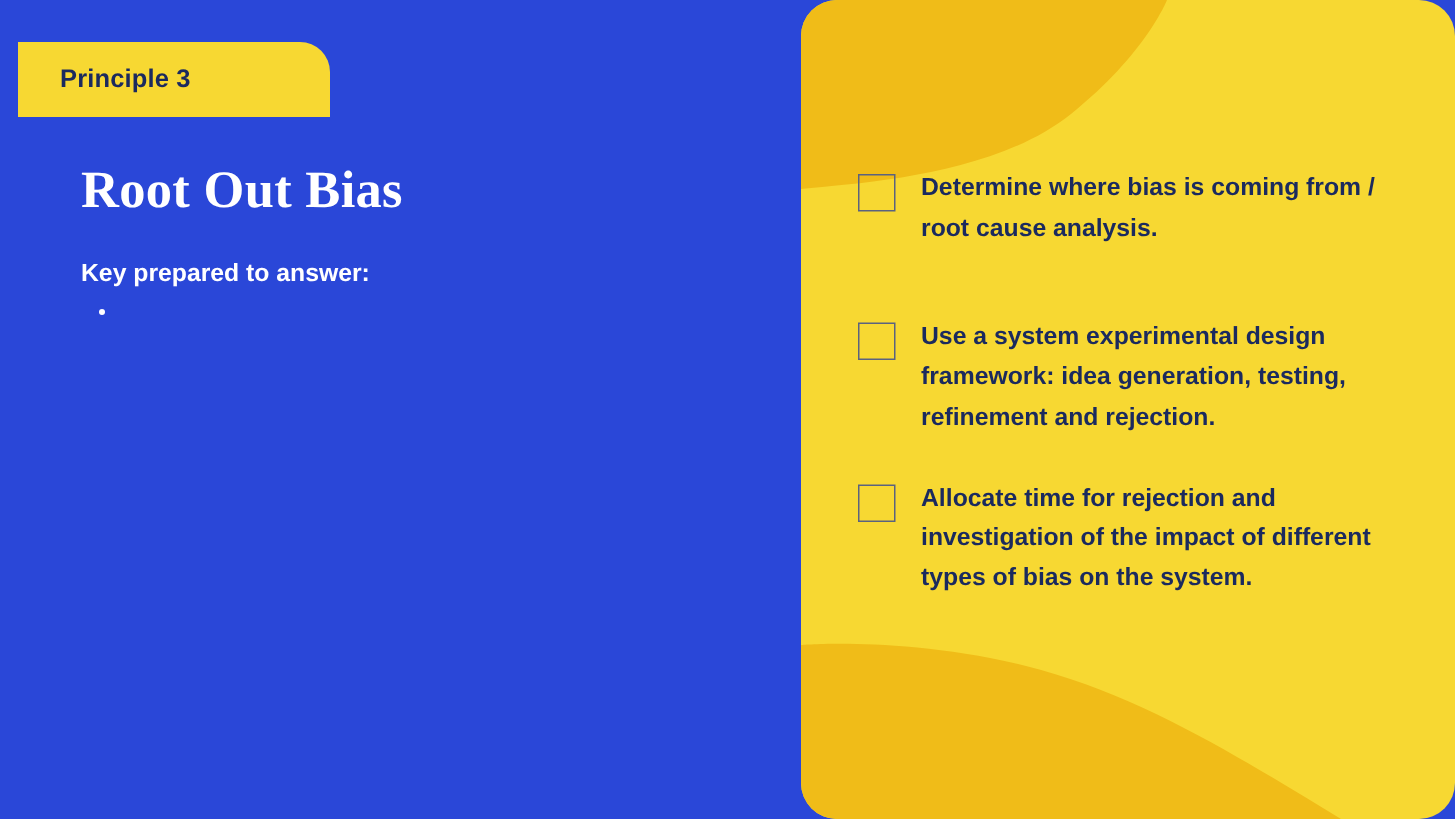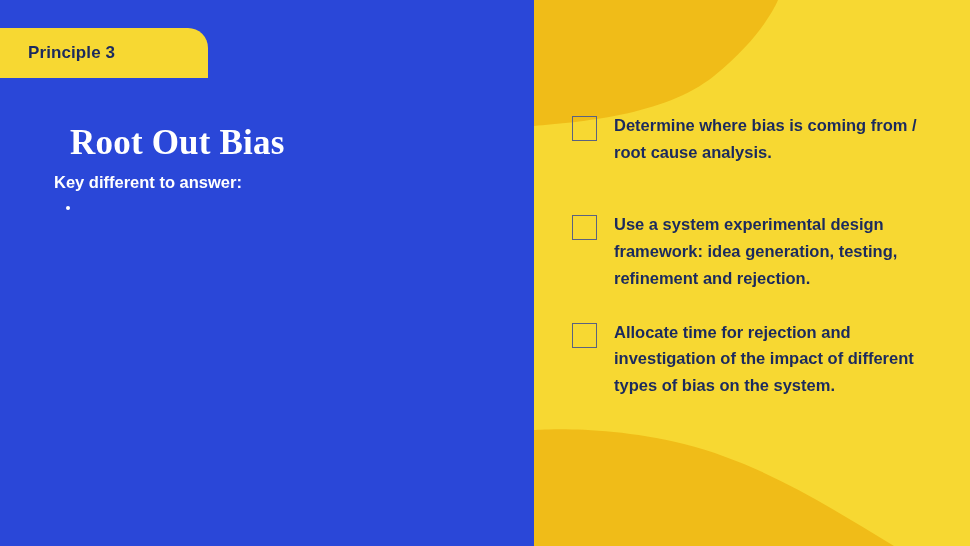--- a/index.html
+++ b/index.html
@@ -22,21 +22,21 @@
     position: absolute;
     left: 0; top: 0;
     width: 534px;
     height: 546px;
     background: #2a47d8;
     z-index: 1;
   }
 
   #principle-tab {
     position: absolute;
-    left: 0;
+    left: 12px;
     top: 28px;
     height: 50px;
     width: 208px;
     background: #f7d832;
     border-top-right-radius: 20px;
     border-bottom-right-radius: 0;
     display: flex;
     align-items: center;
     z-index: 3;
   }
@@ -55,21 +55,21 @@
     width: 450px;
     z-index: 3;
   }
   #slide-title {
     font-family: "Liberation Serif", "DejaVu Serif", serif;
     font-size: 35px;
     font-weight: bold;
     color: #ffffff;
     letter-spacing: 0.2px;
     line-height: 1.1;
-    margin: 16px;
+    margin: 0;
   }
 
   #questions-block {
     position: absolute;
     left: 54px;
     top: 171px;
     width: 462px;
     z-index: 3;
   }
   #questions-label {
@@ -106,20 +106,21 @@
   
   #right-panel {
     position: absolute;
     left: 534px;
     top: 0;
     width: 436px;
     height: 546px;
     background: #f7d832;
     overflow: hidden;
     z-index: 2;
+    border-radius: 24px;
   }
   #right-panel-waves {
     position: absolute;
     left: 0; top: 0;
     width: 436px;
     height: 546px;
     z-index: 1;
     pointer-events: none;
   }
 
@@ -165,21 +166,21 @@
 
     <div id="principle-tab">
       <span class="tab-label">Principle 3</span>
     </div>
 
     <div id="title-block">
       <h1 id="slide-title">Root Out Bias</h1>
     </div>
 
     <div id="questions-block">
-      <p id="questions-label">Key different to answer:</p>
+      <p id="questions-label">Key prepared to answer:</p>
       <ul class="q-list">
         <li>
           <span class="bullet-dot"></span>
         </li>
       </ul>
     </div>
 
   </div>
 
   <div id="right-panel">

